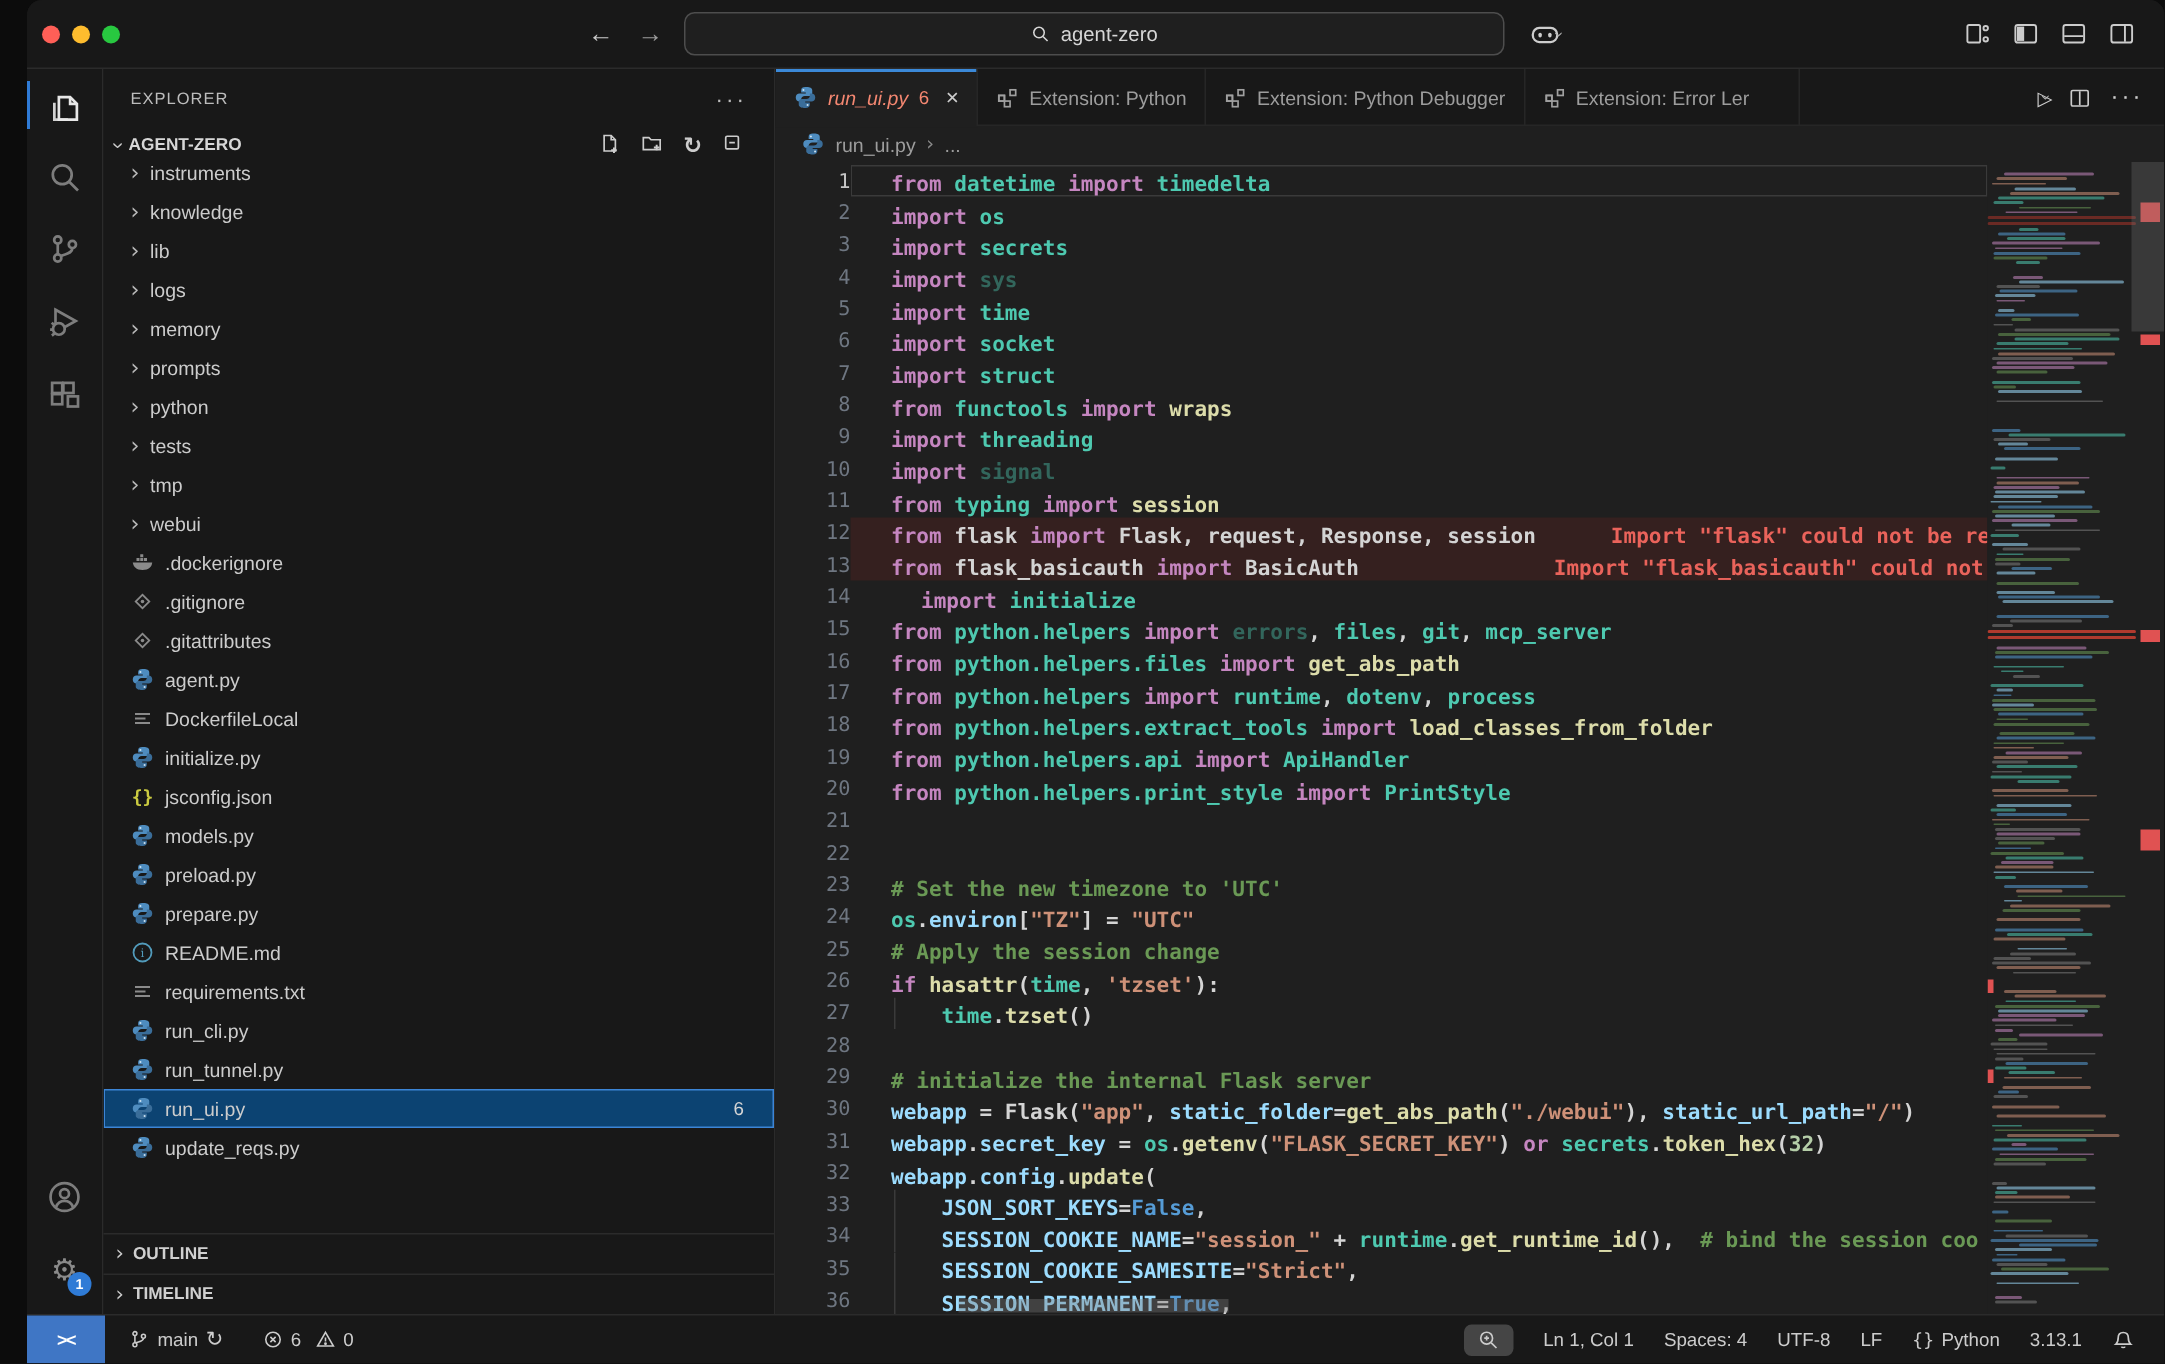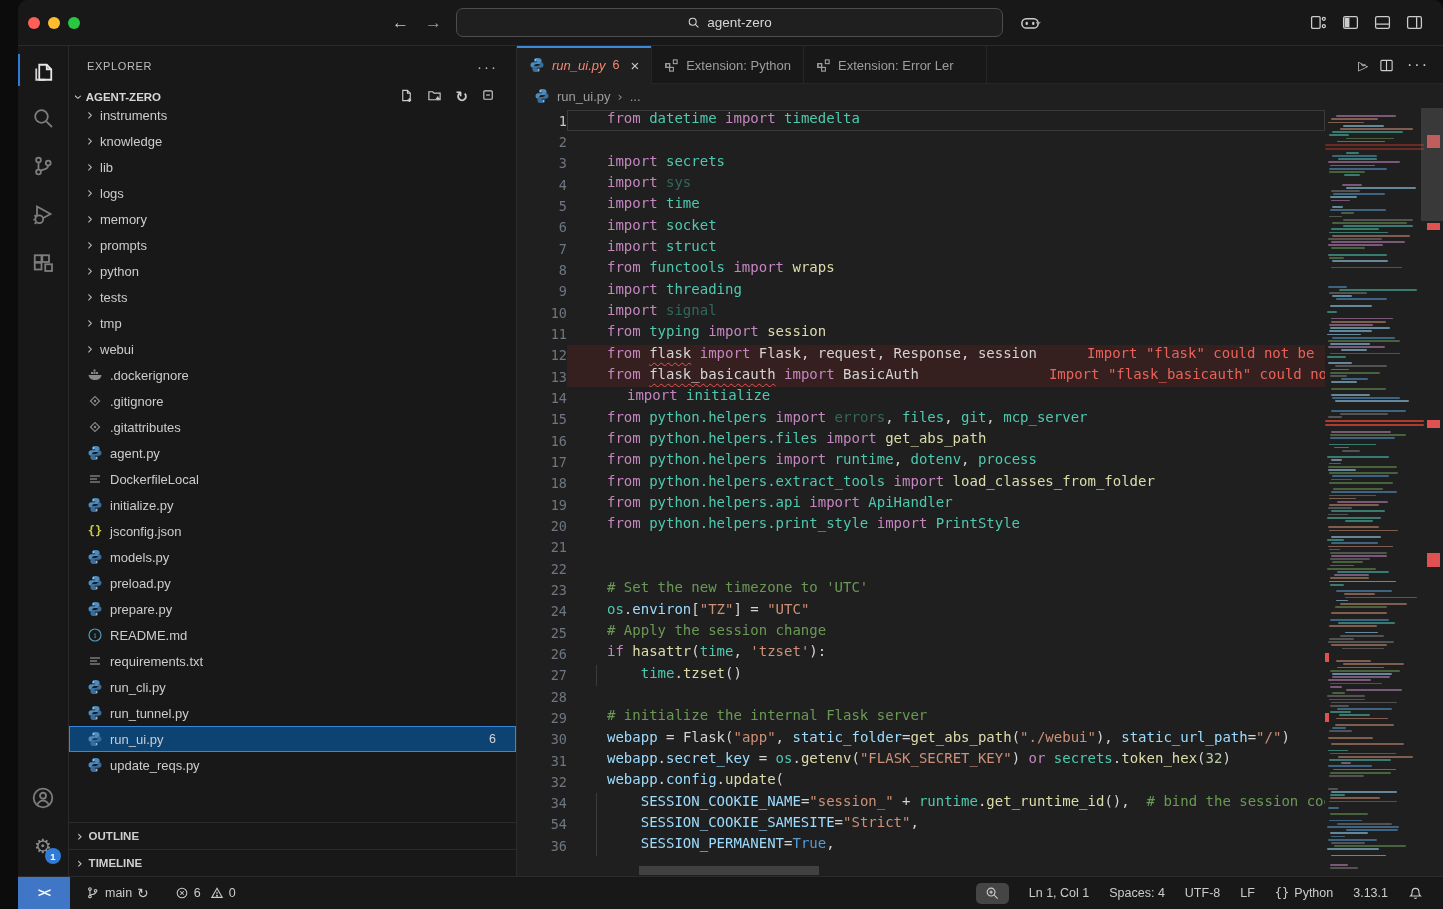--- a/index.html
+++ b/index.html
@@ -64,21 +64,21 @@
   #breadcrumbs{height:24px;flex:0 0 24px;display:flex;align-items:center;gap:7px;padding-left:17px;
     font-size:13px;color:#9d9d9d;background:#1f1f1f;}
   #breadcrumbs .bsep{font-family:"DejaVu Sans",sans-serif;color:#8a8a8a;}
   
   #code{flex:1;position:relative;background:#1f1f1f;overflow:hidden;
     font-family:"DejaVu Sans Mono",monospace;font-size:14px;}
   #lines{position:absolute;left:0;top:0;bottom:0;right:118px;padding-top:2px;overflow:hidden;}
   .cl{height:21.33px;display:flex;white-space:pre;align-items:center;}
   .g{flex:0 0 50px;text-align:right;color:#6e7681;font-size:13.5px;}
   .cl.cur .g{color:#c6c6c6;}
-  .c{flex:1;padding-left:40px;position:relative;height:100%;display:flex;align-items:flex-start;overflow:hidden;}
+  .c{flex:1;padding-left:27px;position:relative;height:100%;display:flex;align-items:flex-end;overflow:hidden;font-weight:bold;}
   .cl.cur .c{box-shadow:inset 0 0 0 1px #3a3a3a;}
   .cl.errline .c{background:#35201f;}
   .guide{position:absolute;left:29px;top:0;bottom:0;width:1px;background:#3a3a3a;}
   .tk-kw{color:#c586c0}.tk-mod{color:#4ec9b0}.tk-fn{color:#dcdcaa}.tk-str{color:#ce9178}
   .tk-var{color:#9cdcfe}.tk-num{color:#b5cea8}.tk-cm{color:#6a9955}.tk-pl{color:#d4d4d4}
   .tk-const{color:#569cd6}
   .tk-dim{color:#4ec9b0;opacity:.42}
   .tk-sq{color:#d4d4d4;text-decoration:underline wavy #e45454 1px;text-underline-offset:4px;}
   .err-msg{color:#ea635b;}
   
@@ -525,20 +525,33 @@
                   <g stroke="currentColor" stroke-width="1.2" fill="none">
                     <rect x="2" y="6" width="4" height="4"></rect>
                     <rect x="6" y="10" width="4" height="4" transform="translate(-4 -4)"></rect>
                     <rect x="6" y="10" width="4" height="4"></rect>
                     <rect x="10" y="2" width="4" height="4"></rect>
                   </g>
                 </svg>
               </span>
               <span class="">Extension: Python</span>
             </div>
+            <div class="tab">
+              <span class="ficon" style="color:#a0a0a0">
+                <svg width="15" height="15" viewBox="0 0 16 16" fill="none">
+                  <g stroke="currentColor" stroke-width="1.2" fill="none">
+                    <rect x="2" y="6" width="4" height="4"></rect>
+                    <rect x="6" y="10" width="4" height="4" transform="translate(-4 -4)"></rect>
+                    <rect x="6" y="10" width="4" height="4"></rect>
+                    <rect x="10" y="2" width="4" height="4"></rect>
+                  </g>
+                </svg>
+              </span>
+              <span class="">Extension: Python Debugger</span>
+            </div>
             <div class="tab clip">
               <span class="ficon" style="color:#a0a0a0">
                 <svg width="15" height="15" viewBox="0 0 16 16" fill="none">
                   <g stroke="currentColor" stroke-width="1.2" fill="none">
                     <rect x="2" y="6" width="4" height="4"></rect>
                     <rect x="6" y="10" width="4" height="4" transform="translate(-4 -4)"></rect>
                     <rect x="6" y="10" width="4" height="4"></rect>
                     <rect x="10" y="2" width="4" height="4"></rect>
                   </g>
                 </svg>
@@ -601,22 +614,23 @@
               <div class="cl"><div class="g">23</div><div class="c"><span style="white-space: pre;"><span class="tk-cm"># Set the new timezone to 'UTC'</span></span></div></div>
               <div class="cl"><div class="g">24</div><div class="c"><span style="white-space: pre;"><span class="tk-mod">os</span><span class="tk-pl">.</span><span class="tk-var">environ</span><span class="tk-pl">[</span><span class="tk-str">"TZ"</span><span class="tk-pl">] = </span><span class="tk-str">"UTC"</span></span></div></div>
               <div class="cl"><div class="g">25</div><div class="c"><span style="white-space: pre;"><span class="tk-cm"># Apply the session change</span></span></div></div>
               <div class="cl"><div class="g">26</div><div class="c"><span style="white-space: pre;"><span class="tk-kw">if </span><span class="tk-fn">hasattr</span><span class="tk-pl">(</span><span class="tk-mod">time</span><span class="tk-pl">, </span><span class="tk-str">'tzset'</span><span class="tk-pl">):</span></span></div></div>
               <div class="cl"><div class="g">27</div><div class="c"><div class="guide"></div><span style="white-space: pre;"><span>    </span><span class="tk-mod">time</span><span class="tk-pl">.</span><span class="tk-fn">tzset</span><span class="tk-pl">()</span></span></div></div>
               <div class="cl"><div class="g">28</div><div class="c"><span style="white-space: pre;"></span></div></div>
               <div class="cl"><div class="g">29</div><div class="c"><span style="white-space: pre;"><span class="tk-cm"># initialize the internal Flask server</span></span></div></div>
               <div class="cl"><div class="g">30</div><div class="c"><span style="white-space: pre;"><span class="tk-var">webapp</span><span class="tk-pl"> = </span><span class="tk-pl">Flask(</span><span class="tk-str">"app"</span><span class="tk-pl">, </span><span class="tk-var">static_folder</span><span class="tk-pl">=</span><span class="tk-fn">get_abs_path</span><span class="tk-pl">(</span><span class="tk-str">"./webui"</span><span class="tk-pl">), </span><span class="tk-var">static_url_path</span><span class="tk-pl">=</span><span class="tk-str">"/"</span><span class="tk-pl">)</span></span></div></div>
               <div class="cl"><div class="g">31</div><div class="c"><span style="white-space: pre;"><span class="tk-var">webapp</span><span class="tk-pl">.</span><span class="tk-var">secret_key</span><span class="tk-pl"> = </span><span class="tk-mod">os</span><span class="tk-pl">.</span><span class="tk-fn">getenv</span><span class="tk-pl">(</span><span class="tk-str">"FLASK_SECRET_KEY"</span><span class="tk-pl">) </span><span class="tk-kw">or</span><span class="tk-pl"> </span><span class="tk-mod">secrets</span><span class="tk-pl">.</span><span class="tk-fn">token_hex</span><span class="tk-pl">(</span><span class="tk-num">32</span><span class="tk-pl">)</span></span></div></div>
               <div class="cl"><div class="g">32</div><div class="c"><span style="white-space: pre;"><span class="tk-var">webapp</span><span class="tk-pl">.</span><span class="tk-var">config</span><span class="tk-pl">.</span><span class="tk-fn">update</span><span class="tk-pl">(</span></span></div></div>
+              <div class="cl"><div class="g">33</div><div class="c"><div class="guide"></div><span style="white-space: pre;"><span>    </span><span class="tk-var">JSON_SORT_KEYS</span><span class="tk-pl">=</span><span class="tk-const">False</span><span class="tk-pl">,</span></span></div></div>
               <div class="cl"><div class="g">34</div><div class="c"><div class="guide"></div><span style="white-space: pre;"><span>    </span><span class="tk-var">SESSION_COOKIE_NAME</span><span class="tk-pl">=</span><span class="tk-str">"session_"</span><span class="tk-pl"> + </span><span class="tk-mod">runtime</span><span class="tk-pl">.</span><span class="tk-fn">get_runtime_id</span><span class="tk-pl">(),  </span><span class="tk-cm"># bind the session coo</span></span></div></div>
-              <div class="cl"><div class="g">54</div><div class="c"><div class="guide"></div><span style="white-space: pre;"><span>    </span><span class="tk-var">SESSION_COOKIE_SAMESITE</span><span class="tk-pl">=</span><span class="tk-str">"Strict"</span><span class="tk-pl">,</span></span></div></div>
+              <div class="cl"><div class="g">35</div><div class="c"><div class="guide"></div><span style="white-space: pre;"><span>    </span><span class="tk-var">SESSION_COOKIE_SAMESITE</span><span class="tk-pl">=</span><span class="tk-str">"Strict"</span><span class="tk-pl">,</span></span></div></div>
               <div class="cl"><div class="g">36</div><div class="c"><div class="guide"></div><span style="white-space: pre;"><span>    </span><span class="tk-var">SESSION_PERMANENT</span><span class="tk-pl">=</span><span class="tk-const">True</span><span class="tk-pl">,</span></span></div></div>
             </div>
         <div id="minimap">
               <div class="mrow" style="width: 0px;"></div>
               <div class="mrow" style="margin-left: 10.9477px; width: 59.5972px; background: rgb(197, 134, 192); opacity: 0.55;"></div>
               <div class="mrow" style="margin-left: 5.77537px; width: 46.9138px; background: rgb(206, 145, 120); opacity: 0.55;"></div>
               <div class="mrow" style="margin-left: 3.21002px; width: 35.4477px; background: rgb(206, 145, 120); opacity: 0.55;"></div>
               <div class="mrow" style="margin-left: 17.5747px; width: 41.8169px; background: rgb(156, 220, 254); opacity: 0.55;"></div>
               <div class="mrow" style="margin-left: 15.1828px; width: 72.7754px; background: rgb(206, 145, 120); opacity: 0.55;"></div>
               <div class="mrow" style="margin-left: 6.55998px; width: 71.7667px; background: rgb(78, 201, 176); opacity: 0.55;"></div>

